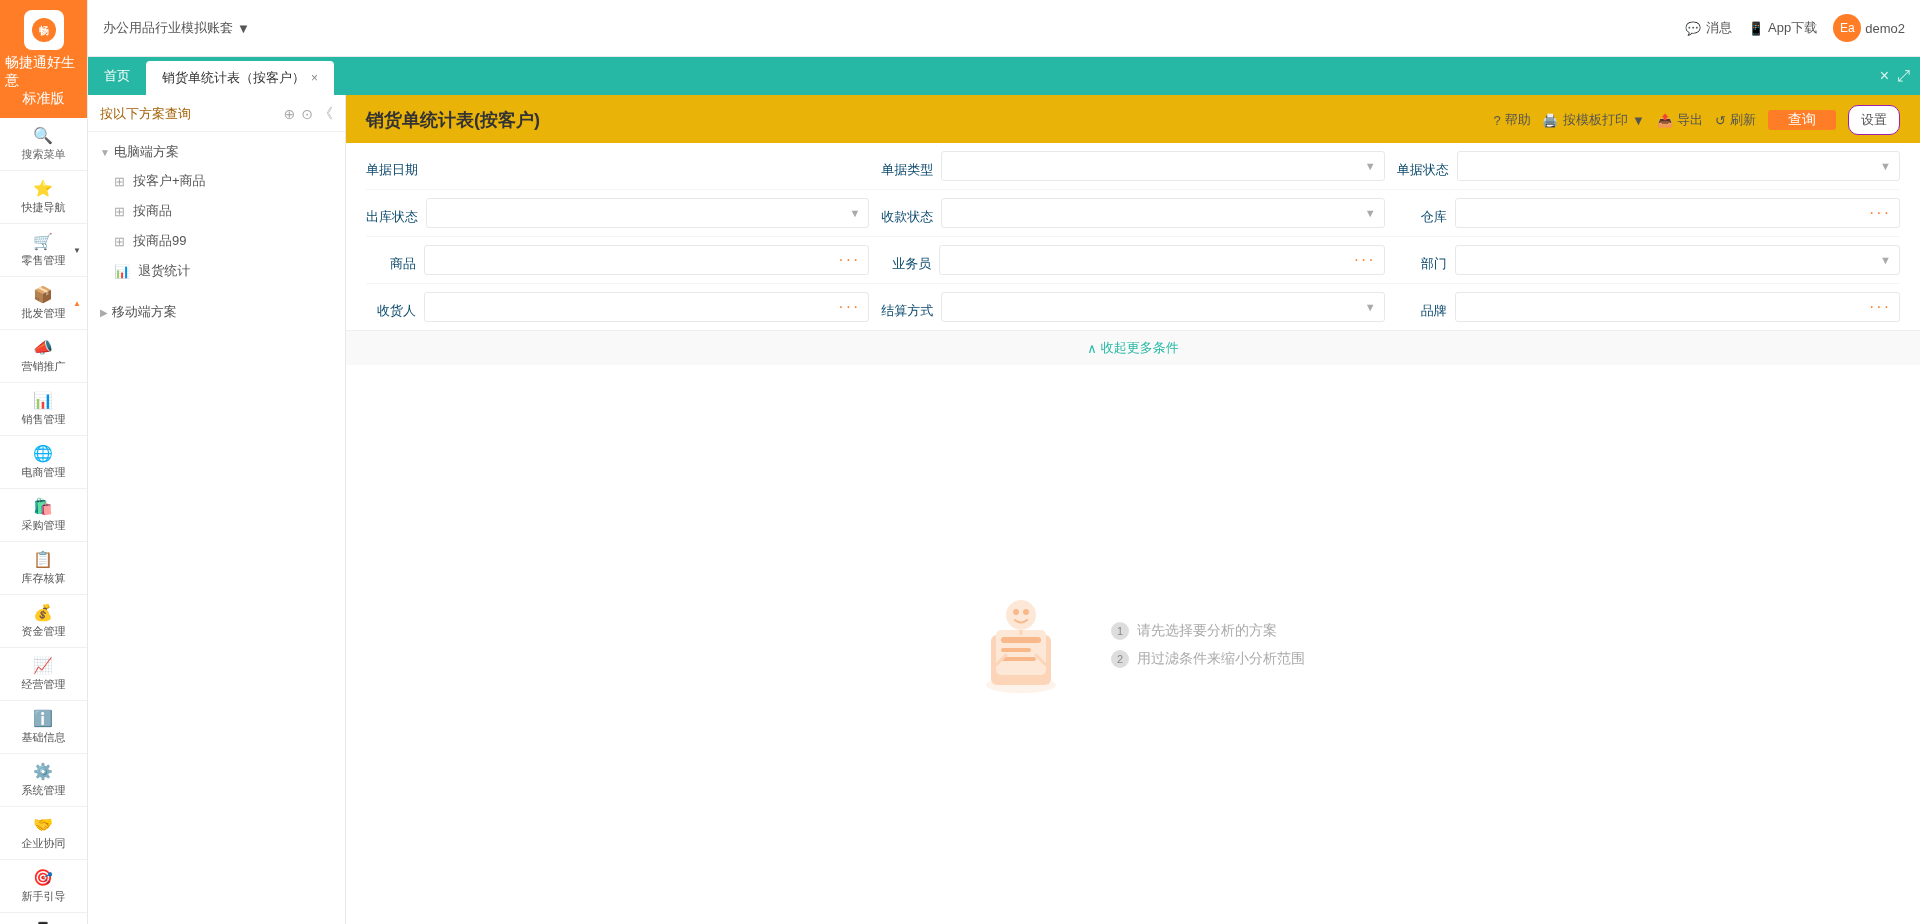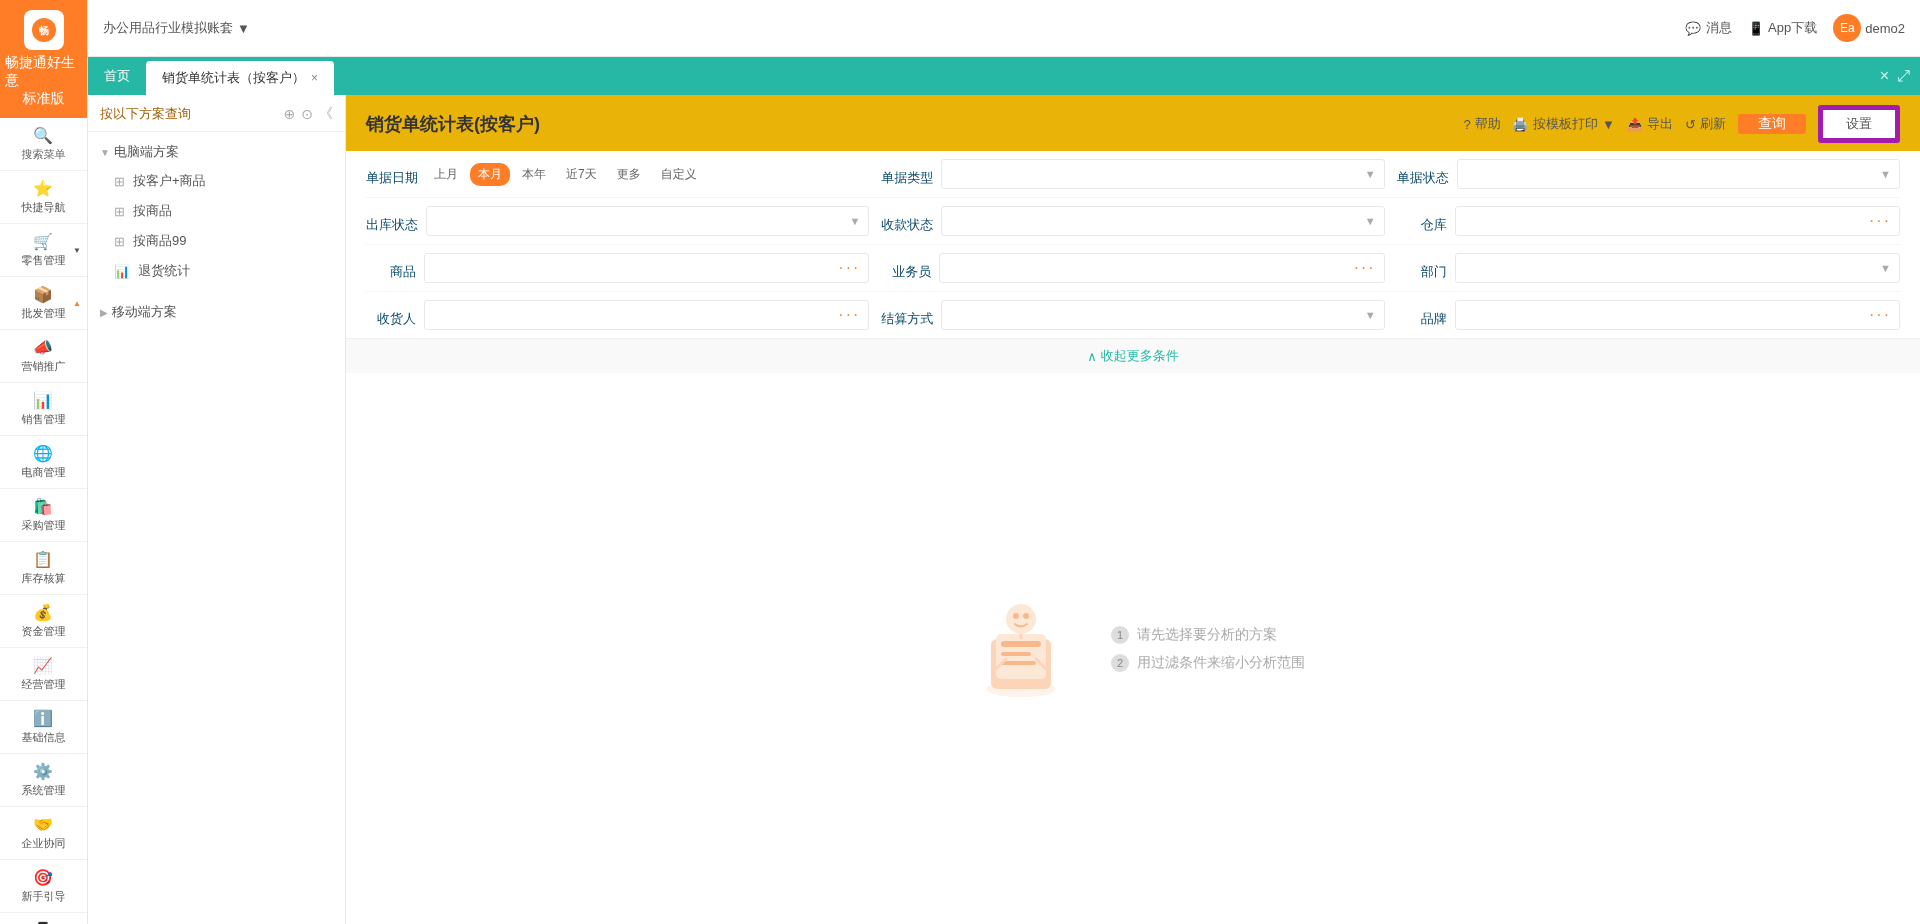--- a/index.html
+++ b/index.html
@@ -325,23 +325,23 @@
       color: #fff;
       border: none;
       padding: 1px 20px;
       border-radius: 3px;
       font-size: 14px;
       cursor: pointer;
     }
     .btn-setting {
       background: #fff;
       color: #555;
-      border: 5px solid #a21caf;
-      padding: 5px 23px;
-      border-radius: 3px;
+      border: 1px solid #a21caf;
+      padding: 5px 12px;
+      border-radius: 10px;
       font-size: 13px;
       cursor: pointer;
     }
 
     
     .filter-area {
       padding: 0 20px 0;
       background: #fff;
       border-bottom: 1px solid #f0f0f0;
     }
@@ -652,30 +652,20 @@
             <button class="btn-query">查询</button>
             <button class="btn-setting">设置</button>
           </div>
         </div>
 
         <div class="filter-area">
 
           <div class="filter-row">
             <div class="filter-field">
               <span class="filter-label">单据日期</span>
-              <div class="date-row">
-                <div class="date-tabs">
-                  <span class="date-tab">上月</span>
-                  <span class="date-tab active">本月</span>
-                  <span class="date-tab">本年</span>
-                  <span class="date-tab">近7天</span>
-                  <span class="date-tab">更多</span>
-                  <span class="date-tab">自定义</span>
-                </div>
-              </div>
             </div>
             <div class="filter-field">
               <span class="filter-label">单据类型</span>
               <div class="filter-select">
                 <span></span>
                 <span class="filter-select-arrow">▼</span>
               </div>
             </div>
             <div class="filter-field">
               <span class="filter-label">单据状态</span>

